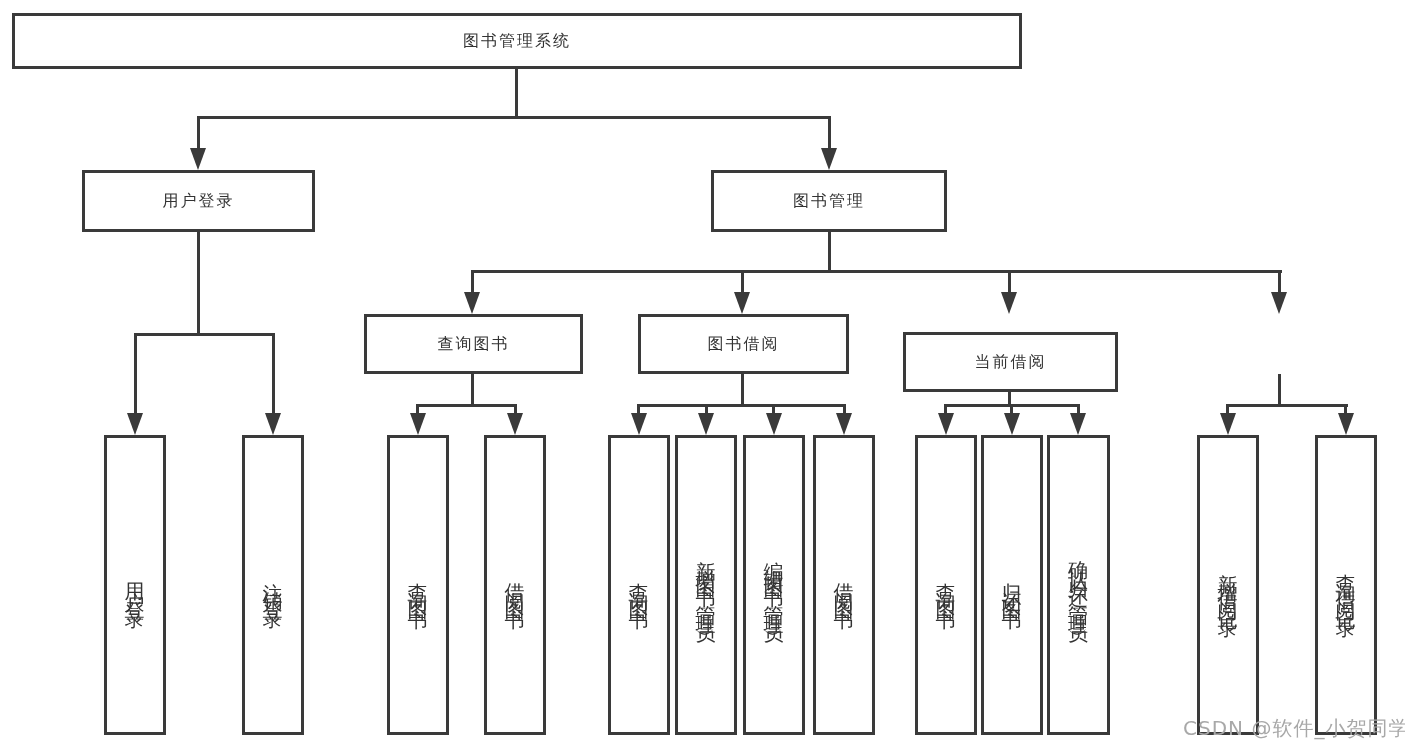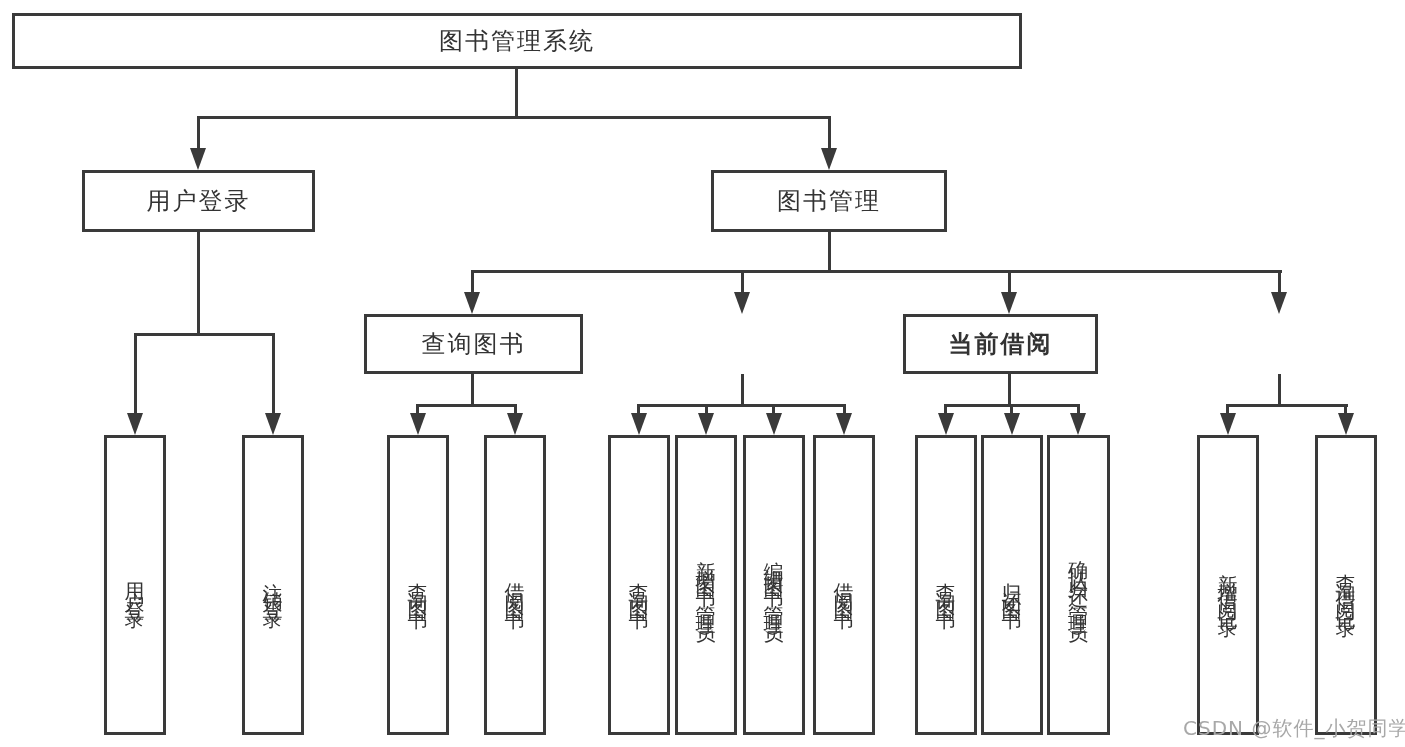--- a/index.html
+++ b/index.html
@@ -16,21 +16,21 @@
     position: absolute;
     background: #ffffff;
     border: 3px solid var(--line, #3a3a3a);
     display: flex;
     align-items: center;
     justify-content: center;
     color: var(--text, #333333);
     z-index: 2;
   }
   .h-label {
-    font-size: 24px;
+    font-size: 16px;
     letter-spacing: 2px;
     white-space: nowrap;
   }
   .v-label {
     writing-mode: vertical-rl;
     text-orientation: mixed;
     font-size: 20px;
     letter-spacing: 9px;
     line-height: 1;
   }
@@ -130,21 +130,24 @@
   <div class="box" style="left:82px; top:170px; width:233px; height:62px;">
     <span class="h-label">用户登录</span>
   </div>
   <div class="box" style="left:711px; top:170px; width:236px; height:62px;align-items:center;">
     <span class="h-label">图书管理</span>
   </div>
 
   <div class="box" style="left:364px; top:314px; width:219px; height:60px;">
     <span class="h-label">查询图书</span>
   </div>
-  <div class="box" style="left:903px; top:314px; width:195px; height:60px;font-weight:bold;">
+  <div class="box" style="left:638px; top:314px; width:211px; height:60px;">
+    <span class="h-label">图书借阅</span>
+  </div>
+  <div class="box" style="left:903px; top:332px; width:215px; height:60px;">
     <span class="h-label">当前借阅</span>
   </div>
 
   <div class="box" style="left:104px; top:435px; width:62px; height:300px;">
     <span class="v-label">用户登录</span>
   </div>
   <div class="box" style="left:242px; top:435px; width:62px; height:300px;">
     <span class="v-label">注销登录</span>
   </div>
 

